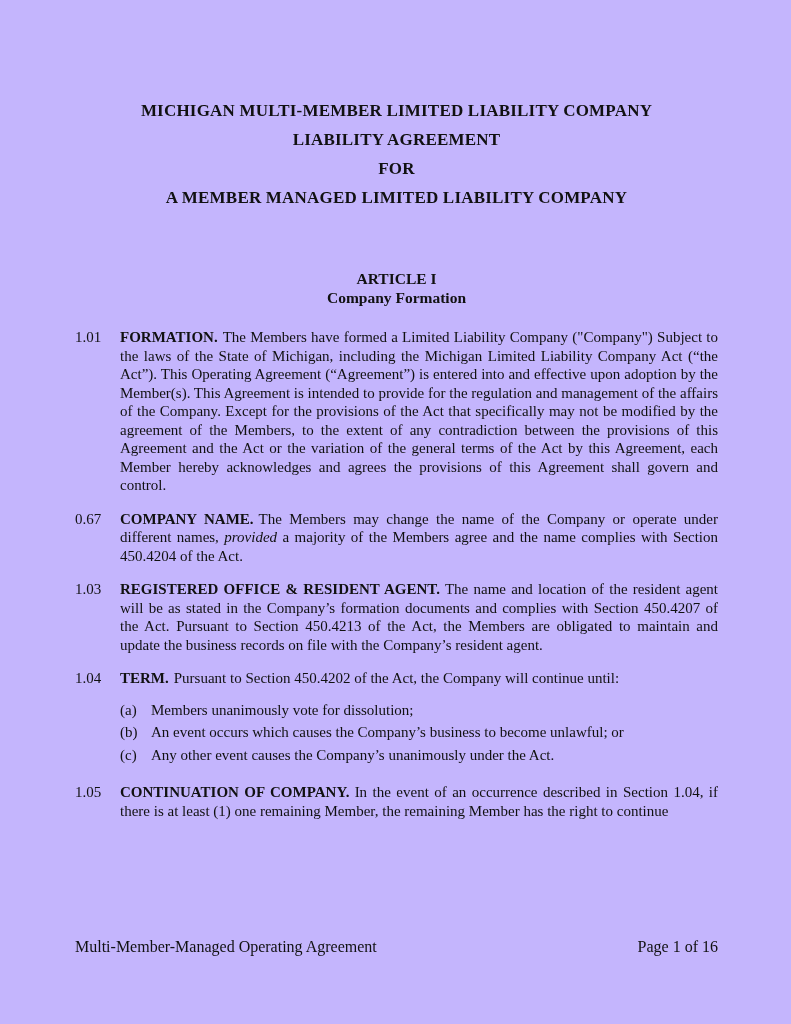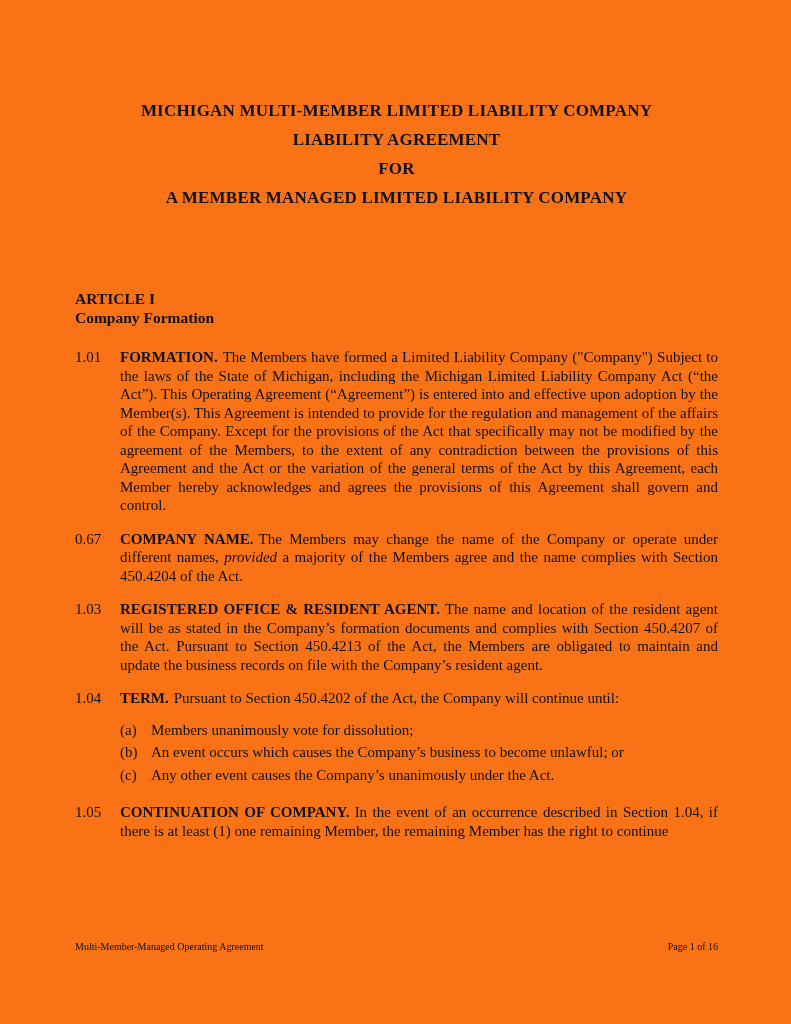--- a/index.html
+++ b/index.html
@@ -1,21 +1,21 @@
 <!DOCTYPE html>
 <html><head>
 <meta charset="utf-8">
 <style>
   html, body { margin: 0; padding: 0; background: #e8e8e8; }
   .page {
     position: relative;
     width: 791px;
     height: 1024px;
     margin: 0 auto;
-    background: #f97316;
+    background: #c4b5fd;
     color: #111111;
     font-family: "Liberation Serif", "DejaVu Serif", serif;
     font-size: 15px;
     overflow: hidden;
     box-sizing: border-box;
     padding: 100px 73px 0 75px;
   }
   
   .title-block { text-align: center; }
   .title-line {
@@ -37,21 +37,21 @@
     height: 20px;
     border-bottom: 1.6px solid #111111;
   }
   .blank-suffix {
     font-weight: bold;
     font-size: 17px;
     line-height: 22px;
     white-space: pre;
   }
   
-  .article-block { text-align: left; margin-top: 80px; }
+  .article-block { text-align: center; margin-top: 60px; }
   .article-heading, .article-subheading {
     font-weight: bold;
     font-size: 15.5px;
     line-height: 19px;
   }
   
   .sections { margin-top: 21px; }
   .section {
     display: grid;
     grid-template-columns: 45px 1fr;
@@ -76,21 +76,21 @@
     margin-bottom: 4px;
   }
   
   .footer {
     position: absolute;
     left: 75px;
     right: 73px;
     bottom: 68px;
     display: flex;
     justify-content: space-between;
-    font-size: 10px;
+    font-size: 16px;
     line-height: 19px;
   }
 </style>
 </head>
 <body>
 
 <div class="page">
 
   <div class="title-block">
     <div class="title-line">MICHIGAN MULTI-MEMBER LIMITED LIABILITY COMPANY</div>

